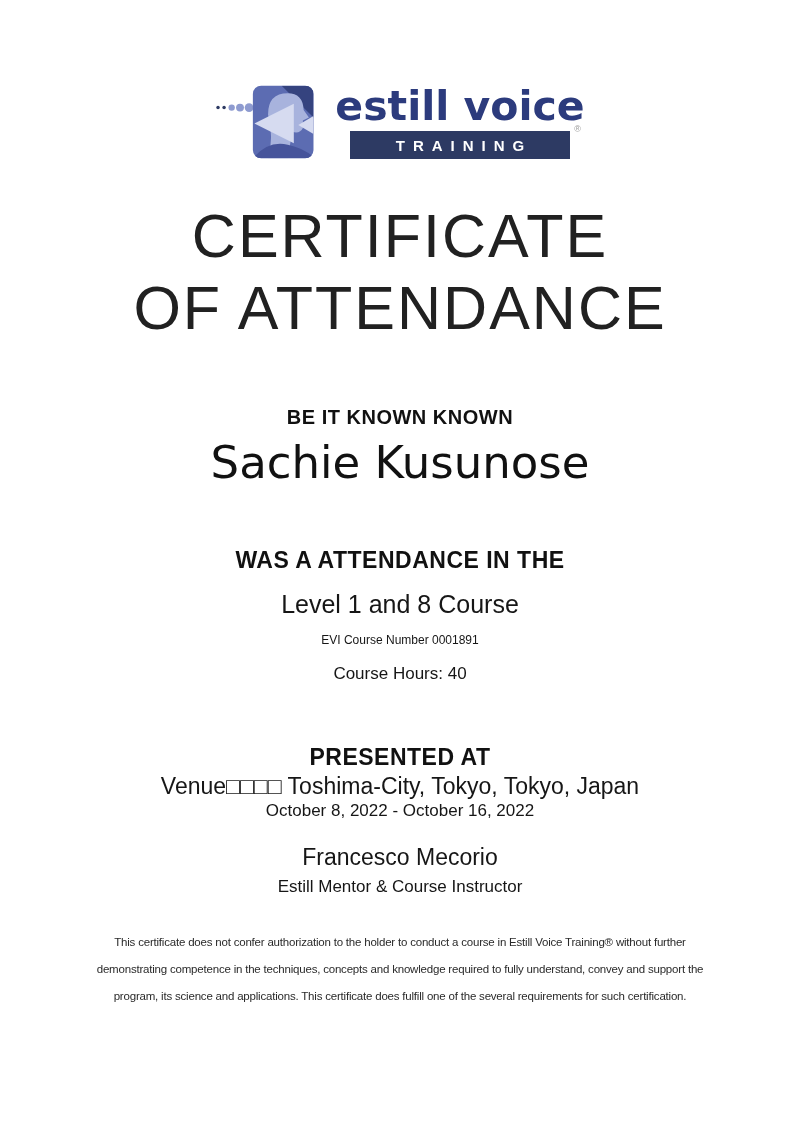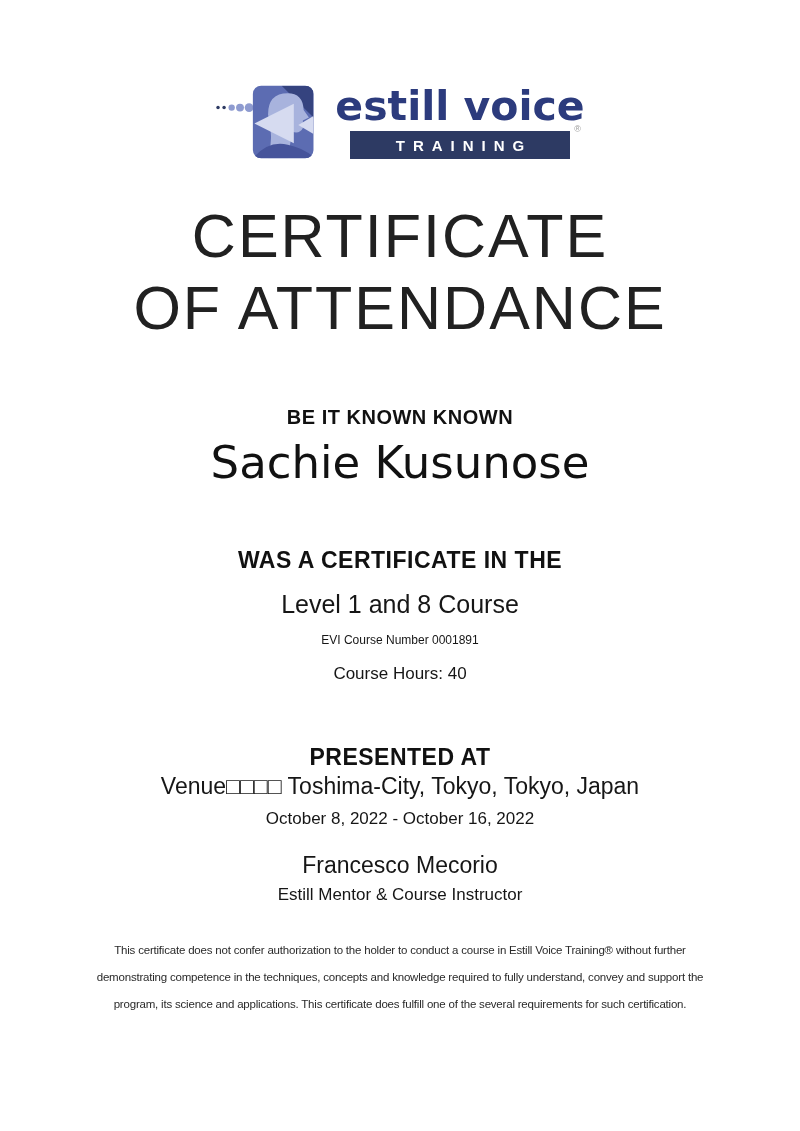--- a/index.html
+++ b/index.html
@@ -56,21 +56,21 @@
   
   .known-that  { margin-top: 62px; font-size: 20px; font-weight: bold; letter-spacing: 0.5px; color: #111; }
   .recipient   { margin-top: 8px;  font-size: 45px; line-height: 52px; font-family: "DejaVu Sans", sans-serif; color: #111; }
   .participant { margin-top: 58px; font-size: 23px; font-weight: bold; letter-spacing: 0.5px; color: #111; }
   .course-name { margin-top: 15px; font-size: 25px; line-height: 30px; color: #161616; }
   .course-num  { margin-top: 11px; font-size: 12px; line-height: 20px; color: #161616; }
   .course-hrs  { margin-top: 14px; font-size: 17px; line-height: 20px; color: #161616; }
   .presented   { margin-top: 60px; font-size: 23px; font-weight: bold; letter-spacing: 0.5px; color: #111; }
   .venue       { font-size: 23px; line-height: 30px; white-space: nowrap;
                  font-family: "Liberation Sans", "DejaVu Sans", sans-serif; color: #161616; }
-  .dates       { margin-top: 8px;  font-size: 17px; line-height: 20px; color: #161616; }
+  .dates       {  font-size: 17px; line-height: 20px; color: #161616; }
   .instructor  { margin-top: 22px; font-size: 23px; line-height: 28px; color: #161616; }
   .instr-title { margin-top: 6px;  font-size: 17px; line-height: 20px; color: #161616; }
 
   
   .disclaimer { margin-top: 32px; }
   .disclaimer div {
     font-size: 11.5px; line-height: 27px;
     letter-spacing: -0.2px;
     color: #2a2a2a;
     white-space: nowrap;
@@ -121,21 +121,21 @@
   </div>
 
   <div class="cert-title">
     <div>CERTIFICATE</div>
     <div>OF ATTENDANCE</div>
   </div>
 
   <div class="known-that">BE IT KNOWN KNOWN</div>
   <div class="recipient">Sachie Kusunose</div>
 
-  <div class="participant">WAS A CERTIFICATE IN THE</div>
+  <div class="participant">WAS A ATTENDANCE IN THE</div>
   <div class="course-name">Level 1 and 8 Course</div>
   <div class="course-num">EVI Course Number 0001891</div>
   <div class="course-hrs">Course Hours: 40</div>
 
   <div class="presented">PRESENTED AT</div>
   <div class="venue">Venue□□□□ Toshima-City, Tokyo, Tokyo, Japan</div>
   <div class="dates">October 8, 2022 - October 16, 2022</div>
 
   <div class="instructor">Francesco Mecorio</div>
   <div class="instr-title">Estill Mentor &amp; Course Instructor</div>

